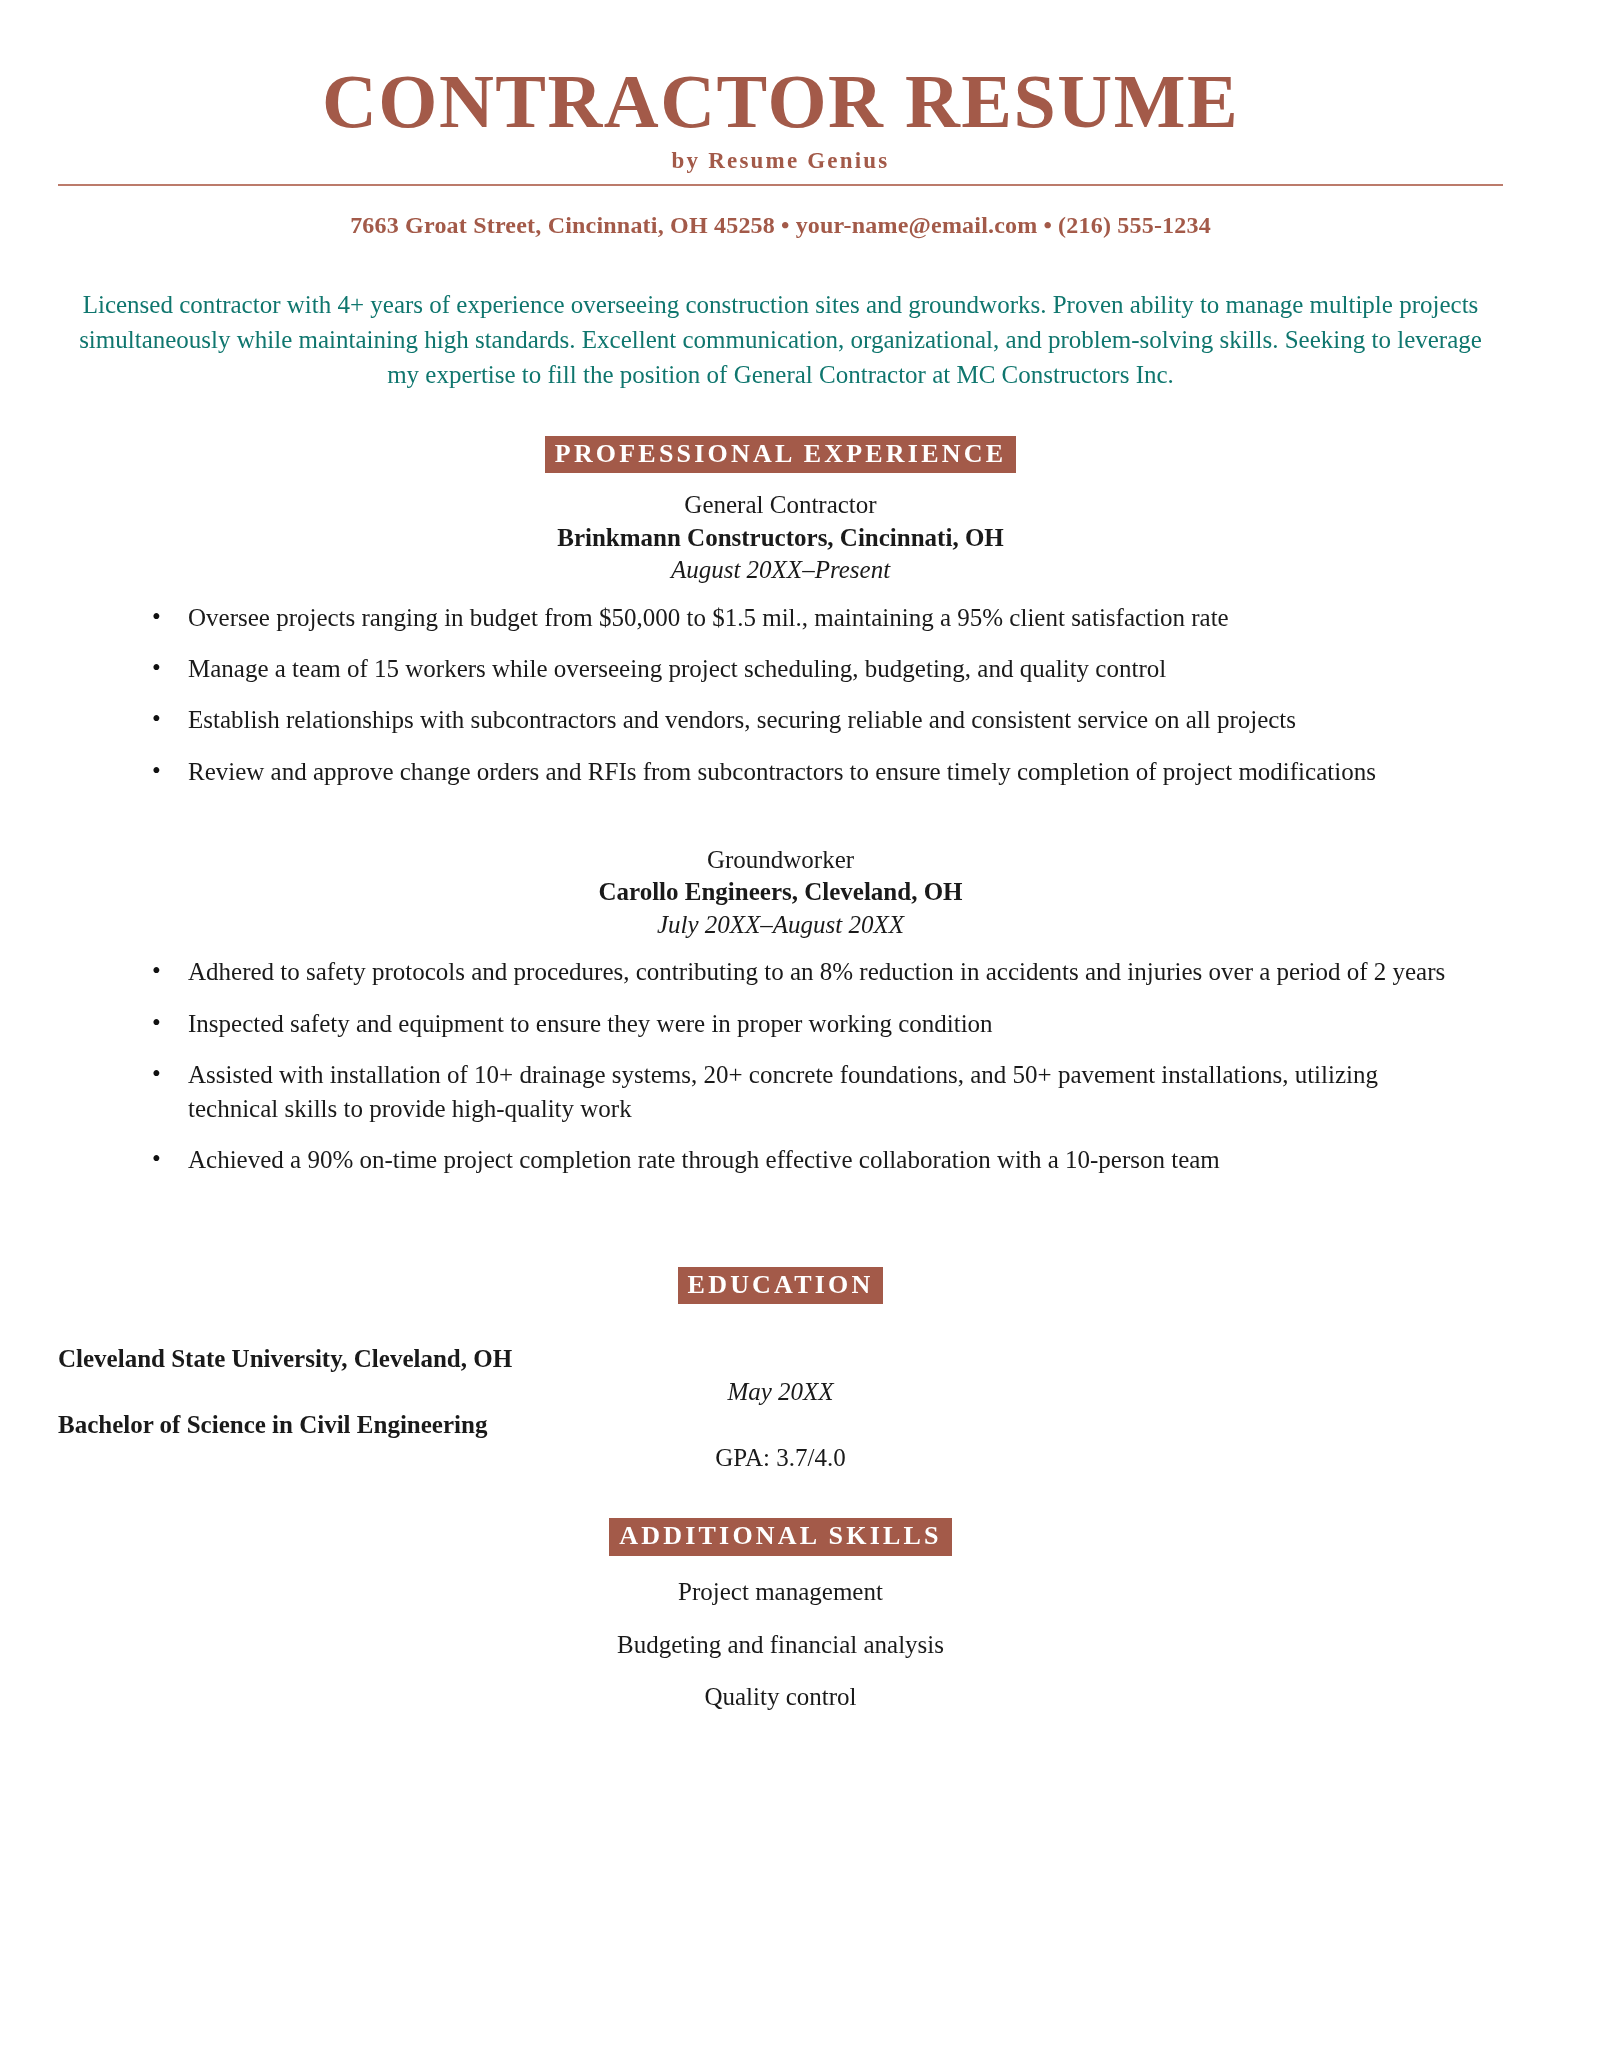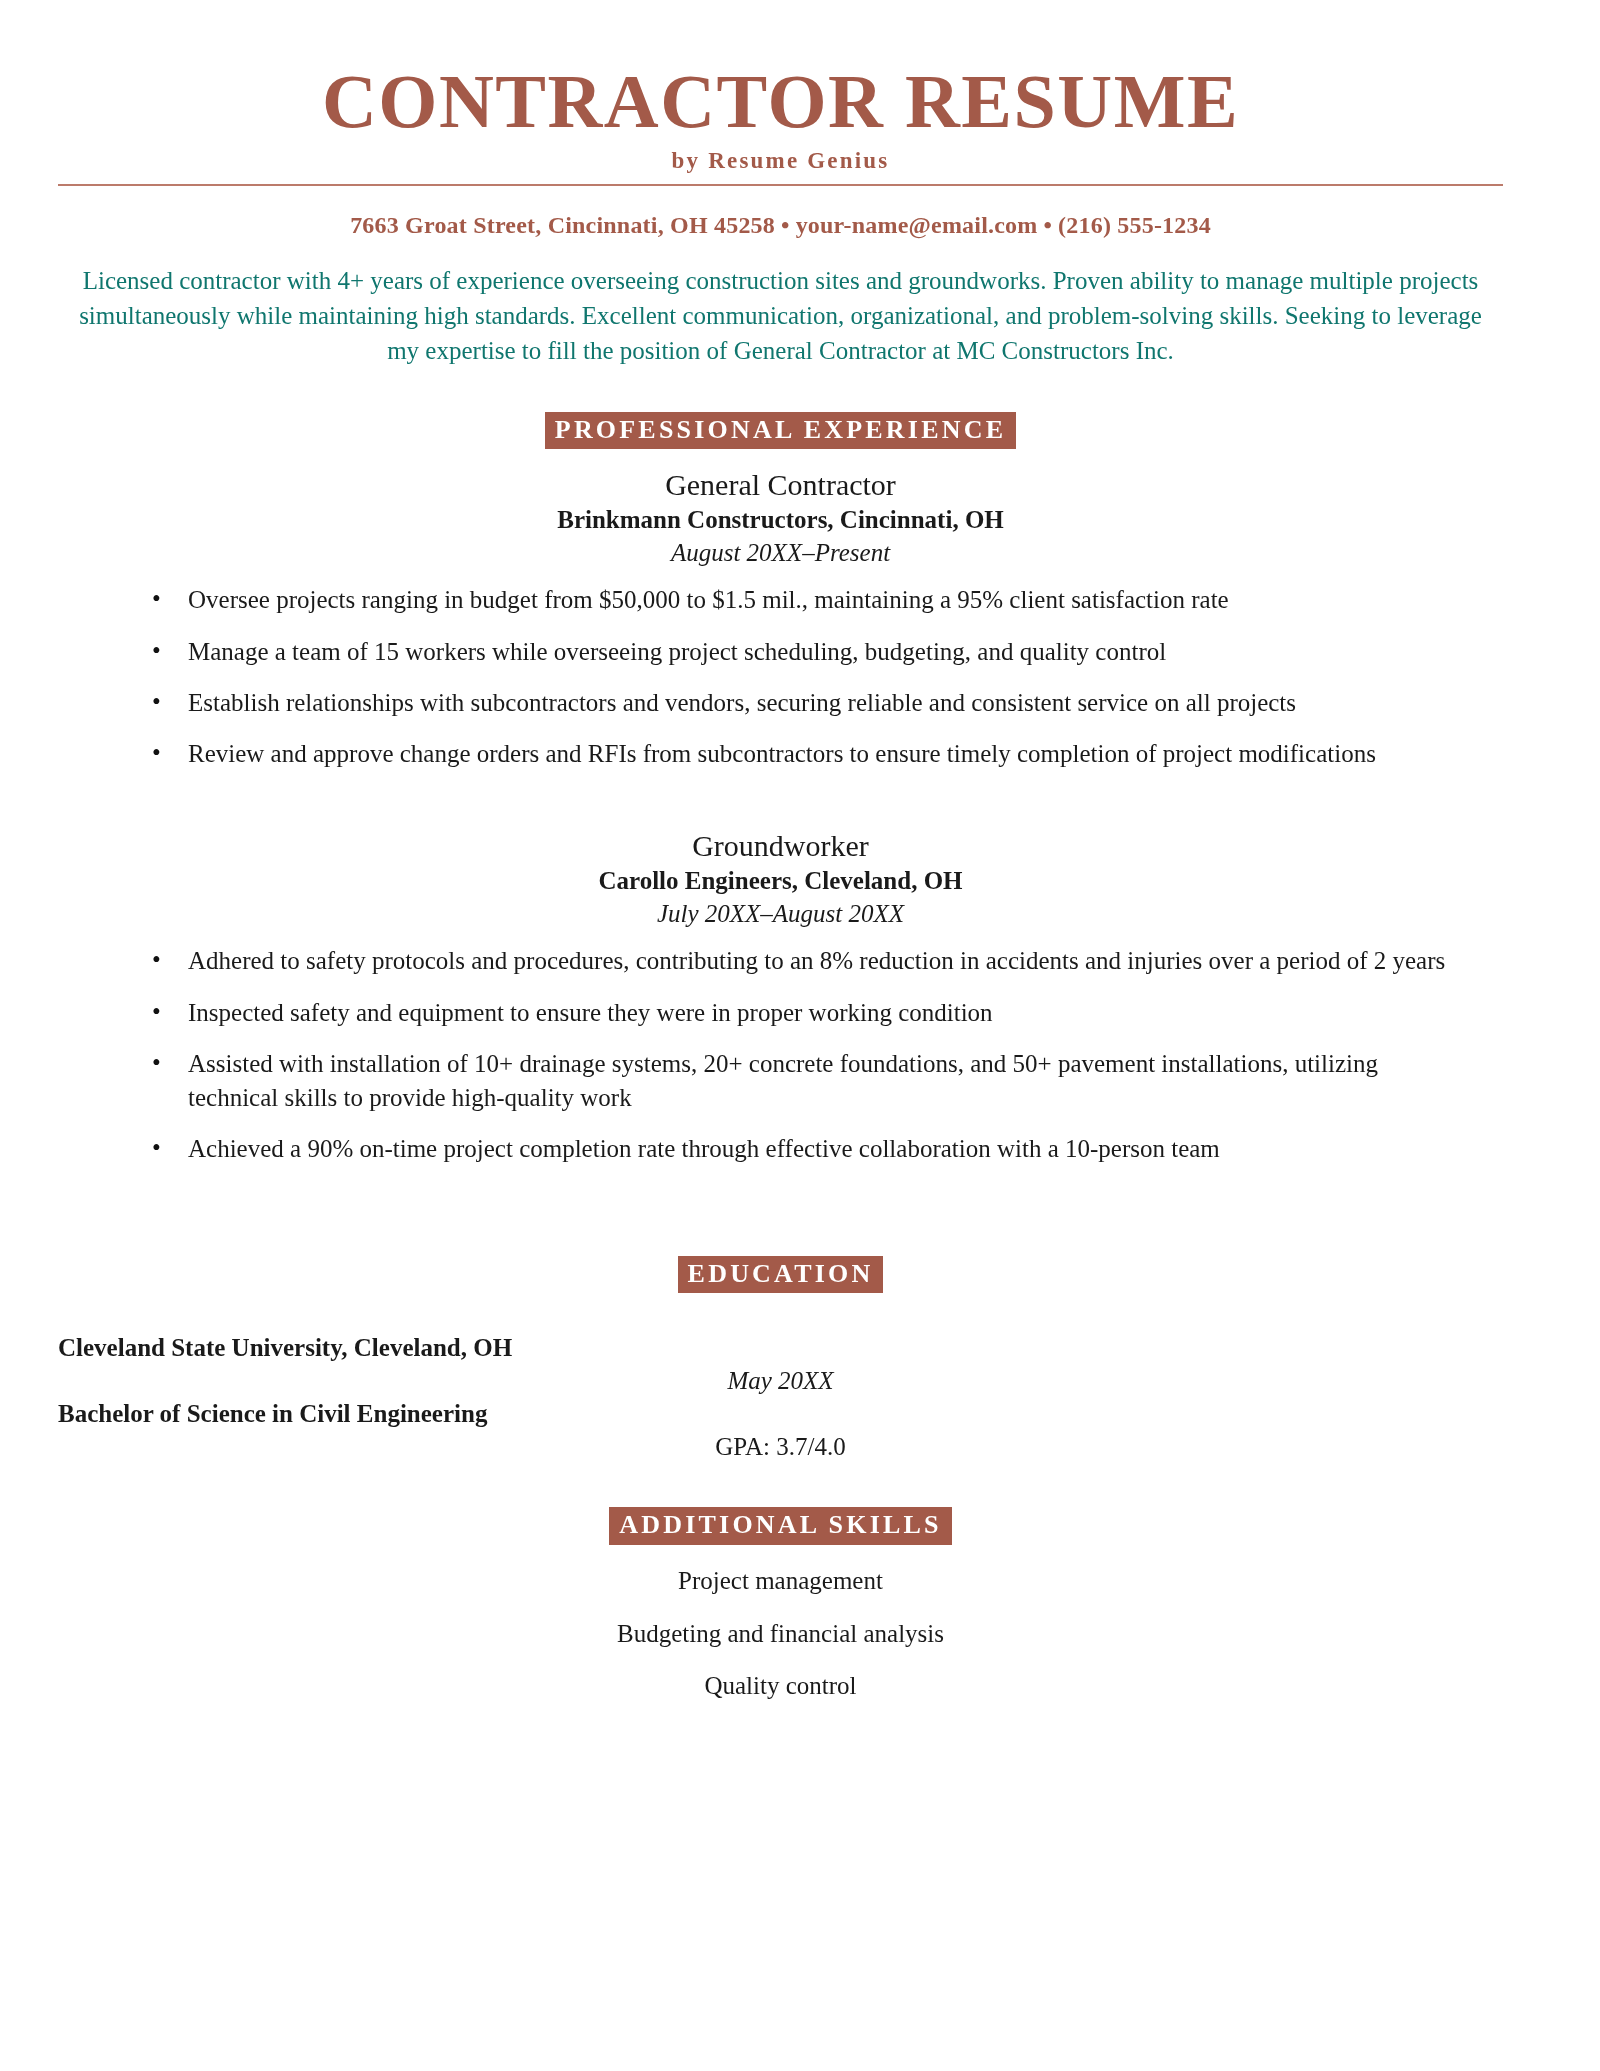--- a/index.html
+++ b/index.html
@@ -44,21 +44,21 @@
     border-top: 2.5px solid #BC7B6B;
     margin: 0 0 26px 0;
     width: 100%;
   }
   .contact-line {
     text-align: center;
     color: #A35A49;
     font-size: 24px;
     font-weight: bold;
     letter-spacing: 0.2px;
-    margin: 0 0 24px 0;
+    margin: 0 0 48px 0;
   }
   .contact-sep {
     padding: 0 6px;
   }
   .summary {
     text-align: center;
     font-size: 25px;
     line-height: 1.40;
     margin: 0 auto 44px auto;
     max-width: 1420px;
@@ -77,21 +77,21 @@
     letter-spacing: 3.2px;
     padding: 3px 10px 4px 10px;
     line-height: 1.18;
     font-family: Liberation Serif, serif;
   }
   .job-block {
     margin: 0 0 10px 0;
   }
   .job-title {
     text-align: center;
-    font-size: 30px;
+    font-size: 25px;
     font-weight: normal;
     line-height: 1.30;
     margin: 0;
   }
   .job-company {
     text-align: center;
     font-size: 25px;
     font-weight: bold;
     line-height: 1.30;
     margin: 0;

